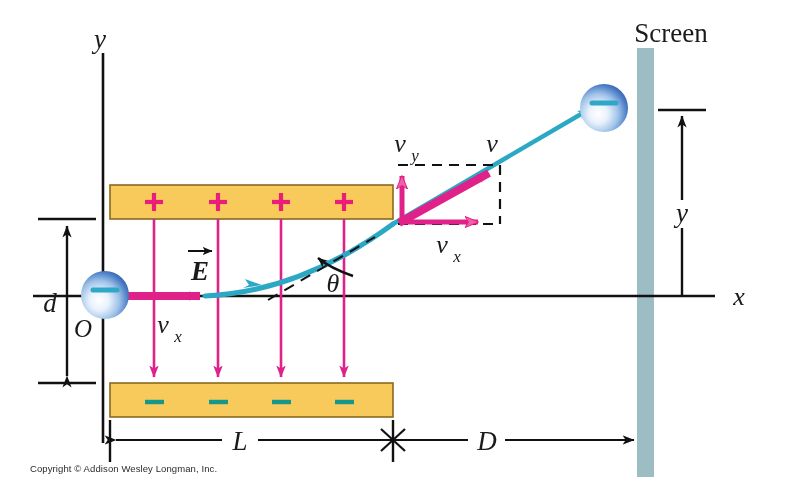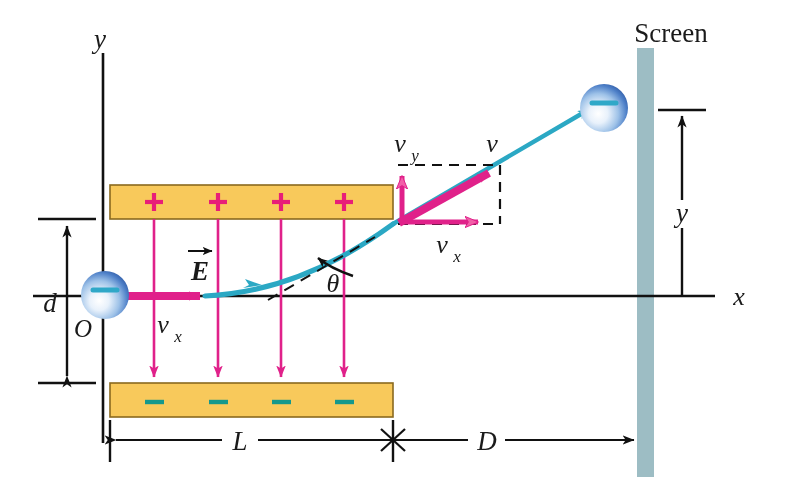--- a/index.html
+++ b/index.html
@@ -213,14 +213,15 @@
 
     <g>
       <text class="mathlabel" x="442" y="253" font-size="26" text-anchor="middle">v</text>
       <text class="sublabel" x="457" y="262" font-size="17" text-anchor="middle">x</text>
     </g>
 
     <text class="mathlabel" x="492" y="152" font-size="26" text-anchor="middle">v</text>
 
   </svg>
 
+  <div class="copyright">Copyright © Addison Wesley Longman, Inc.</div>
 
 </div>
 
 </body></html>

